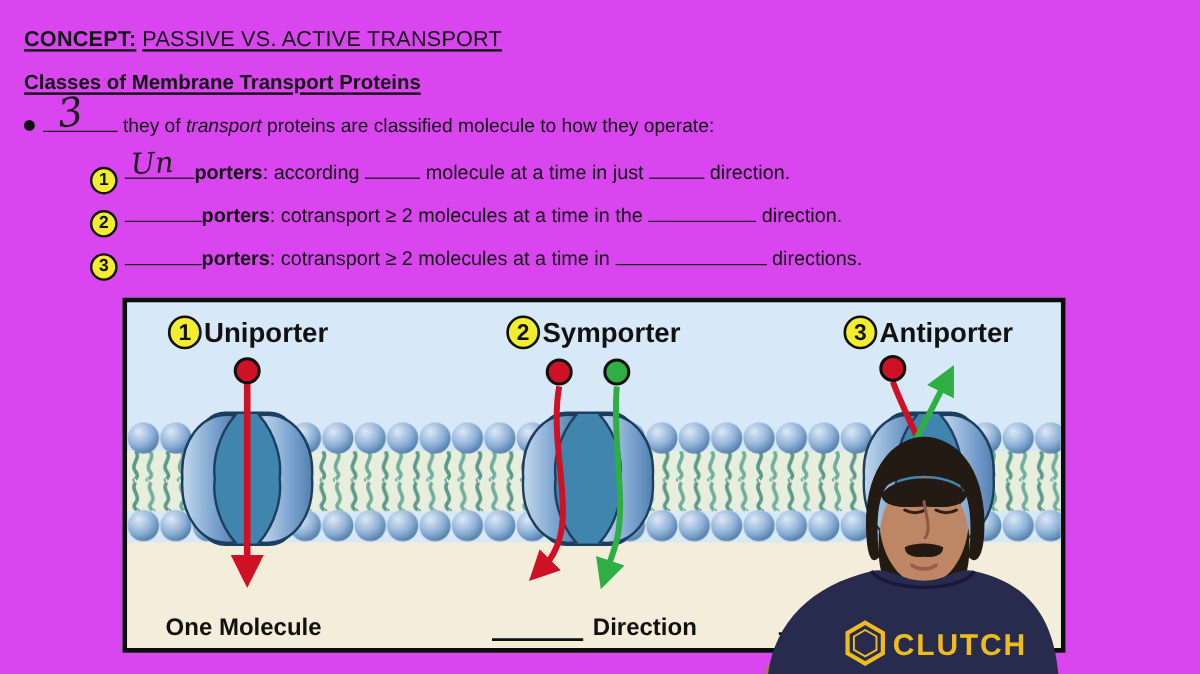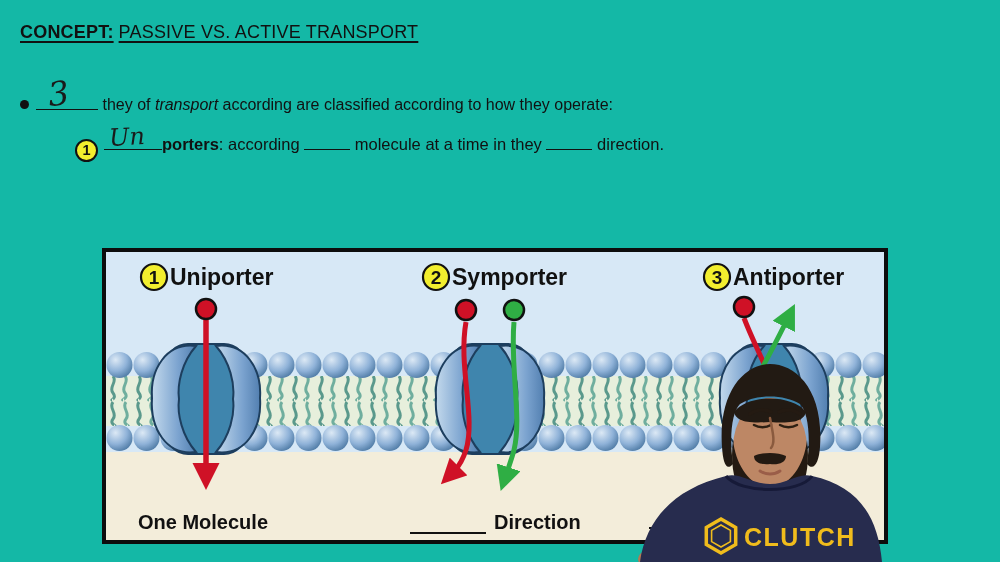--- a/index.html
+++ b/index.html
@@ -1,17 +1,17 @@
 <!DOCTYPE html>
 <html><head>
 <meta charset="utf-8">
 <style>
   html,body{margin:0;padding:0;background:#fff;}
   #canvas{
-    position:relative;width:1000px;height:562px;background:#14b8a6;
+    position:relative;width:1000px;height:562px;background:#d946ef;
     font-family:"Liberation Sans",sans-serif;color:#111;overflow:hidden;
   }
   .abs{position:absolute;}
   .u{text-decoration:underline;text-underline-offset:3px;text-decoration-thickness:1.6px;}
   .title-line{left:20px;top:22px;font-size:18px;letter-spacing:.2px;}
   .title-line b{margin-right:5px;}
   .section-line{left:20px;top:59px;font-size:17px;font-weight:700;}
   .bullet-line{left:20px;top:96px;font-size:16px;white-space:nowrap;}
   .bullet-dot{display:inline-block;width:9px;height:9px;border-radius:50%;background:#111;margin-right:7px;vertical-align:1px;}
   .it{font-style:italic;text-align:center;}
@@ -38,37 +38,48 @@
   .caption{font-size:20px;font-weight:700;fill:#111;}
   .blankline{stroke:#111;stroke-width:2.2px;}
 </style>
 </head>
 <body>
 
 <div id="canvas">
 
   <div class="abs title-line u"><b>CONCEPT:</b><span>PASSIVE VS. ACTIVE TRANSPORT</span></div>
 
+  <div class="abs section-line u">Classes of Membrane Transport Proteins</div>
 
   <div class="abs bullet-line">
     <span class="bullet-dot"></span><span class="blank w62 hw-holder"><span class="hw hw3">3</span></span>
     <span>they of</span>
     <span class="it">transport</span>
-    <span>according are classified according to how they operate:</span>
+    <span>proteins are classified molecule to how they operate:</span>
   </div>
 
   <div class="abs line-item" style="top:135px">
     <span class="badge">1</span><span class="blank w58 hw-holder"><span class="hw hwun">Un</span></span><b>porters</b><span>: according</span>
     <span class="blank w46"></span>
-    <span>molecule at a time in they</span>
+    <span>molecule at a time in just</span>
     <span class="blank w46"></span>
     <span>direction.</span>
   </div>
 
-
+  <div class="abs line-item" style="top:171px">
+    <span class="badge">2</span><span class="blank w64"></span><b>porters</b><span>: cotransport ≥ 2 molecules at a time in the</span>
+    <span class="blank w90"></span>
+    <span>direction.</span>
+  </div>
+
+  <div class="abs line-item" style="top:207px">
+    <span class="badge">3</span><span class="blank w64"></span><b>porters</b><span>: cotransport ≥ 2 molecules at a time in</span>
+    <span class="blank w126"></span>
+    <span>directions.</span>
+  </div>
 
   <div class="abs" id="figure">
     <svg width="778" height="288" viewBox="0 0 778 288">
       <defs>
         <radialGradient id="sg" cx="35%" cy="30%" r="80%">
           <stop offset="0%" stop-color="#dce9f5"></stop>
           <stop offset="55%" stop-color="#8fb2d8"></stop>
           <stop offset="100%" stop-color="#46739e"></stop>
         </radialGradient>
         <linearGradient id="lg" x1="0" y1="0" x2="1" y2="0">

